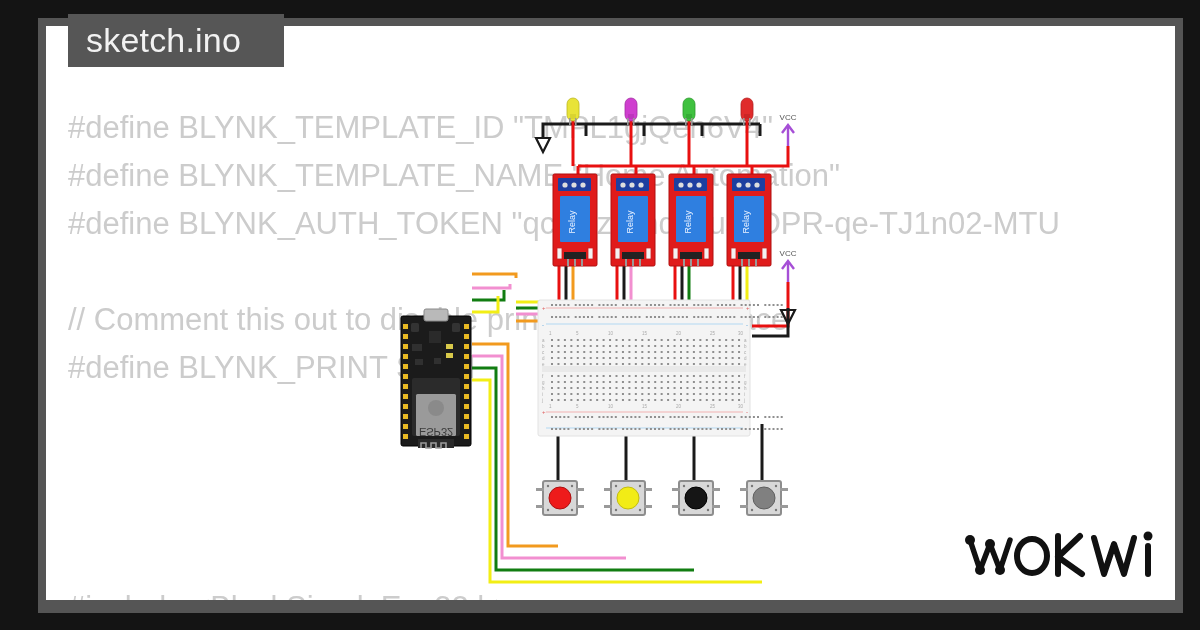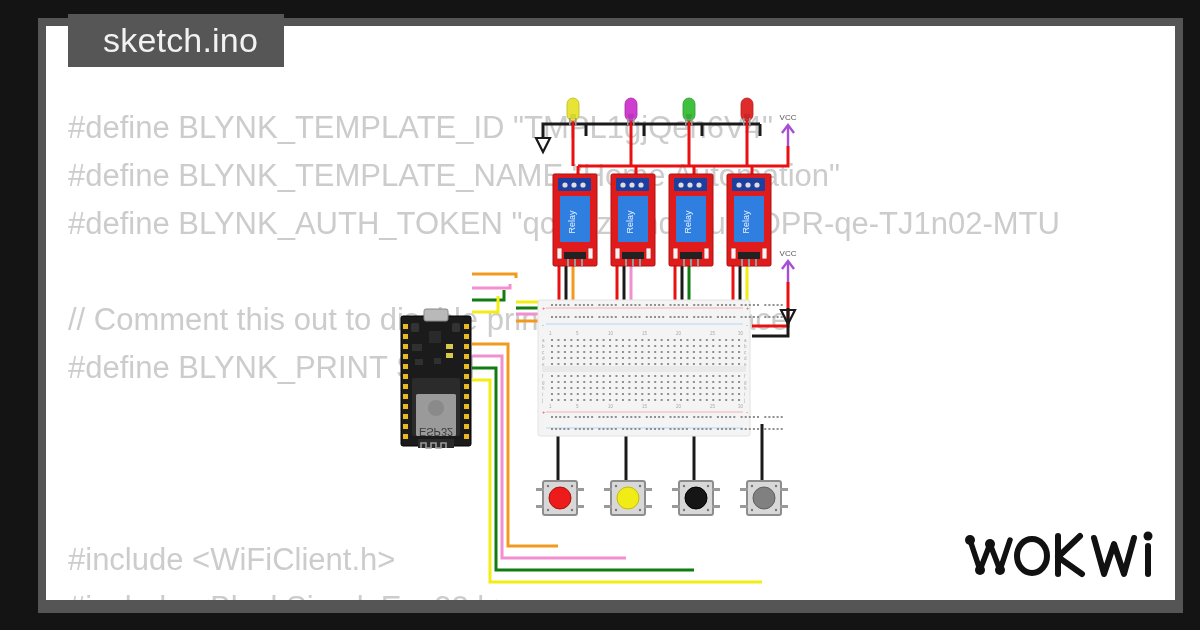--- a/index.html
+++ b/index.html
@@ -6,21 +6,21 @@
   body{width:1200px;height:630px;overflow:hidden;font-family:"Liberation Sans",sans-serif;}
 
   #frame{position:relative;width:1200px;height:630px;background:#141414;}
 
   
   #graystrip{position:absolute;left:38px;top:18px;width:1145px;height:595px;background:#555555;}
   #canvas{position:absolute;left:46px;top:26px;width:1129px;height:574px;background:#ffffff;overflow:hidden;}
 
   
   #filetab{position:absolute;left:68px;top:14px;width:216px;height:53px;background:#565656;
-           display:flex;align-items:center;padding-left:35px;box-sizing:border-box;z-index:40;}
+           display:flex;align-items:center;padding-left:18px;box-sizing:border-box;z-index:40;}
   #filetab .lbl{color:#f2f2f2;font-size:34px;letter-spacing:.2px;font-family:"Liberation Sans",sans-serif;}
 
   
   #code{position:absolute;left:0;top:0;width:1129px;height:574px;z-index:5;
         color:#cccccc;font-size:31px;line-height:48px;font-family:"Liberation Sans",sans-serif;white-space:pre;}
   #code .ln{position:absolute;left:22px;}
 
   
   #diagram{position:absolute;left:0;top:0;width:1129px;height:574px;z-index:12;}
 
@@ -35,21 +35,20 @@
   <div id="graystrip"></div>
 
   <div id="canvas">
 
     <div id="code">
       <div class="ln" style="top:78px">#define BLYNK_TEMPLATE_ID "TMPL1gjQen6V4"</div>
       <div class="ln" style="top:126px">#define BLYNK_TEMPLATE_NAME "Home Automation"</div>
       <div class="ln" style="top:174px">#define BLYNK_AUTH_TOKEN "qcdlnzRindavus1DPR-qe-TJ1n02-MTU</div>
       <div class="ln" style="top:270px">// Comment this out to disable prints and save space</div>
       <div class="ln" style="top:318px">#define BLYNK_PRINT Serial</div>
-      <div class="ln" style="top:510px">#include &lt;WiFiClient.h&gt;</div>
       <div class="ln" style="top:558px">#include &lt;BlynkSimpleEsp32.h&gt;</div>
     </div>
 
     <svg id="diagram" viewBox="0 0 1129 574">
 
       <g fill="none" stroke="#1a1a1a" stroke-width="3">
         <path d="M497,113 L497,98 L540,98"></path>
         <path d="M540,98 L598,98"></path>
         <path d="M598,98 L656,98"></path>
         <path d="M656,98 L714,98"></path>

